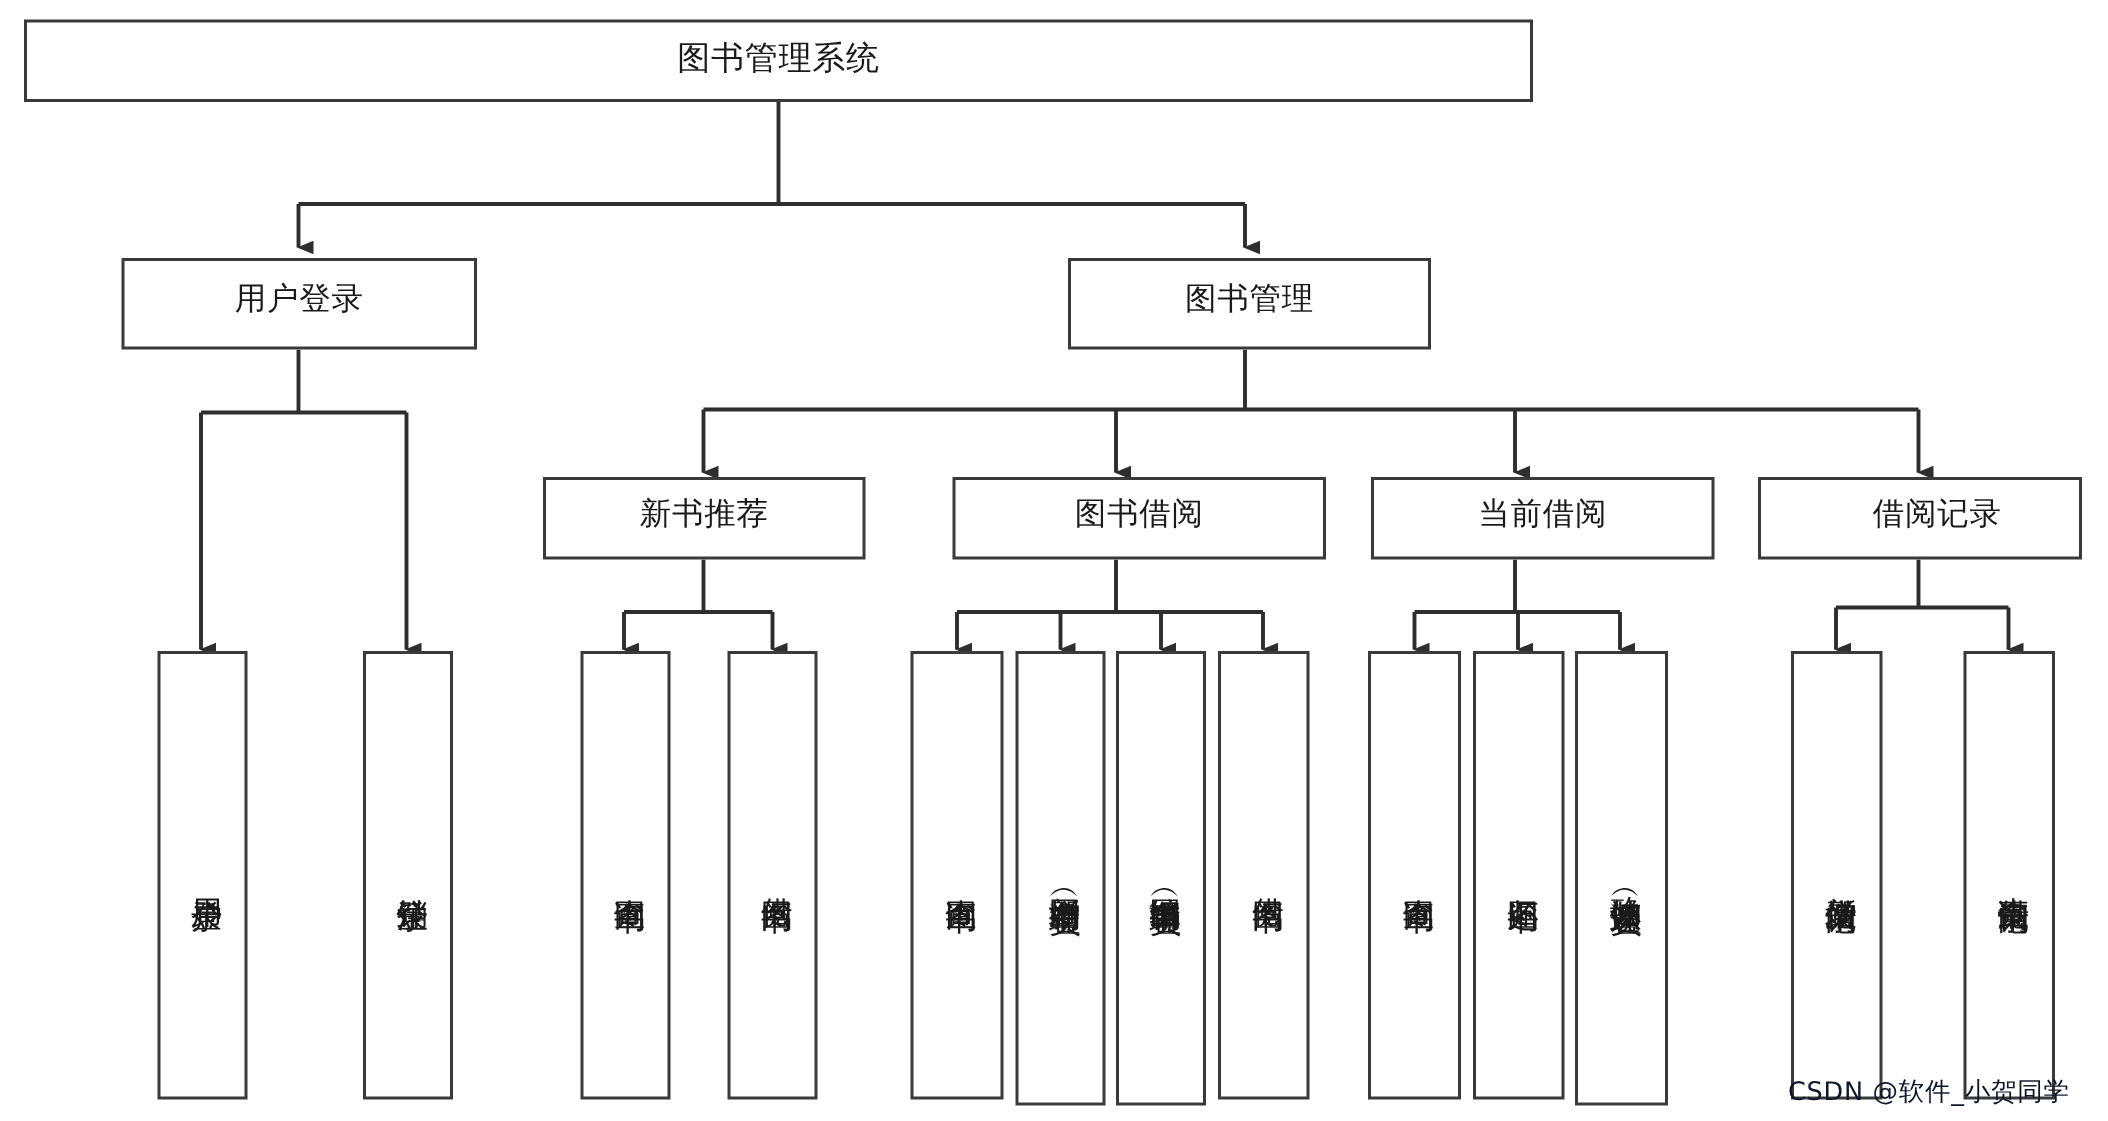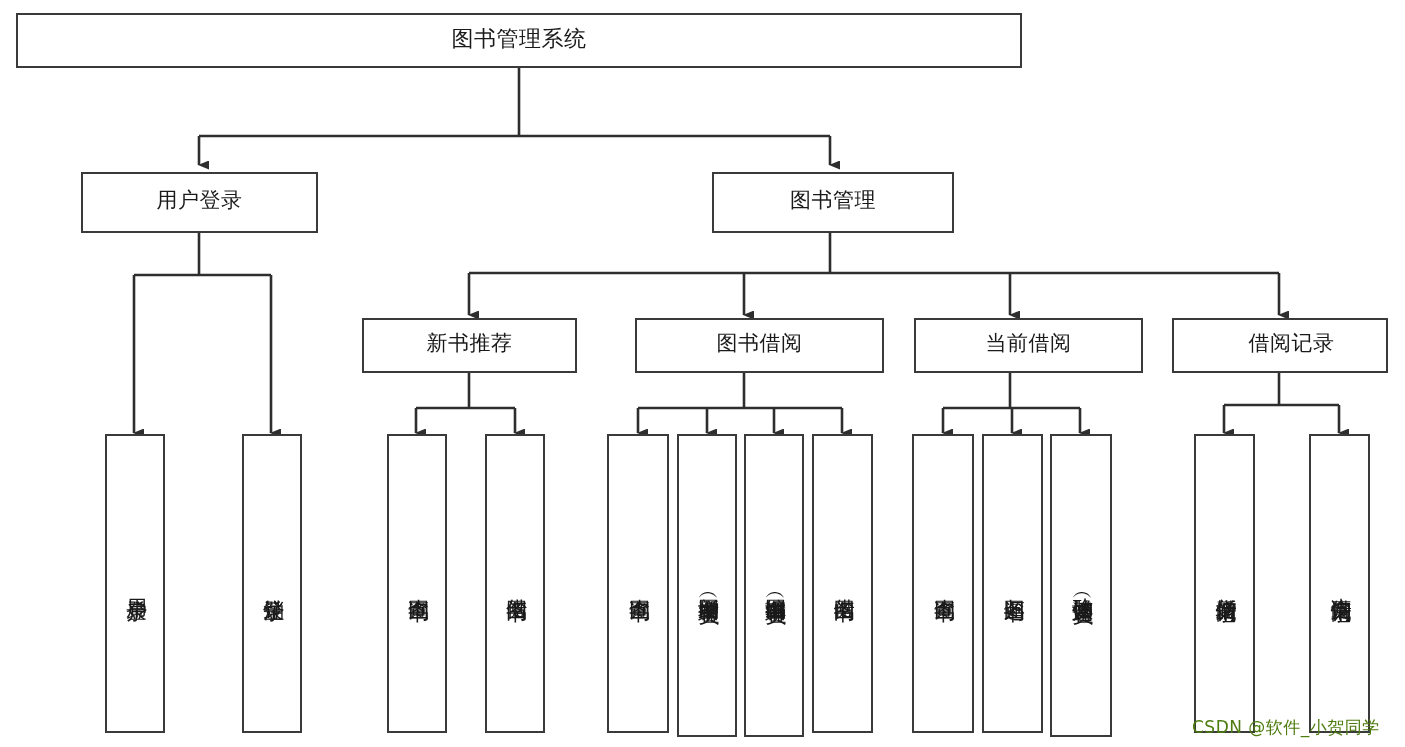--- a/index.html
+++ b/index.html
@@ -57,21 +57,21 @@
     text-orientation: upright;
     font-size: 21px;
     line-height: 1.12;
     letter-spacing: 1px;
     white-space: nowrap;
     max-height: 100%;
   }
   .watermark {
     position: absolute;
     font-size: 17px;
-    color: #4d7c0f;
+    color: #0f172a;
     white-space: nowrap;
     letter-spacing: 0.5px;
   }
 </style>
 </head>
 <body>
 
 <div id="canvas">
 
   <svg class="wires" viewBox="0 0 1405 747">

